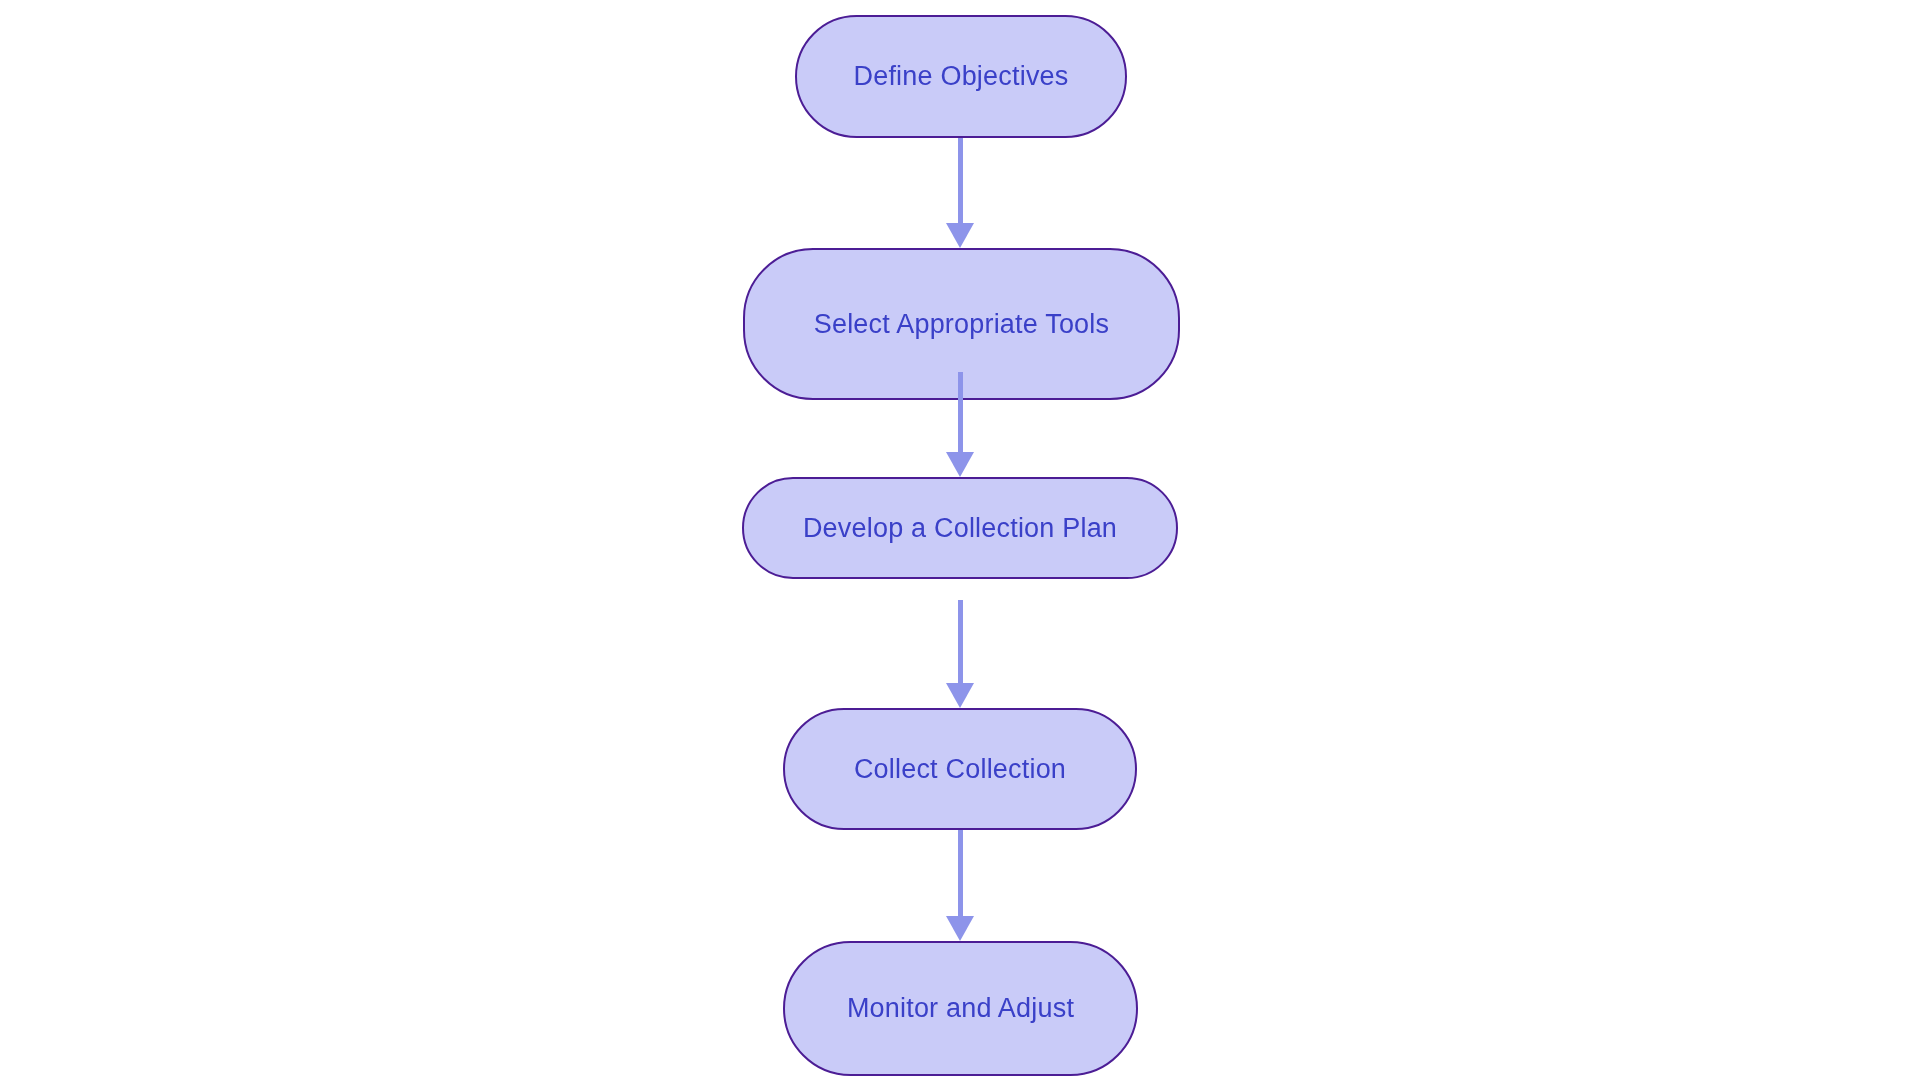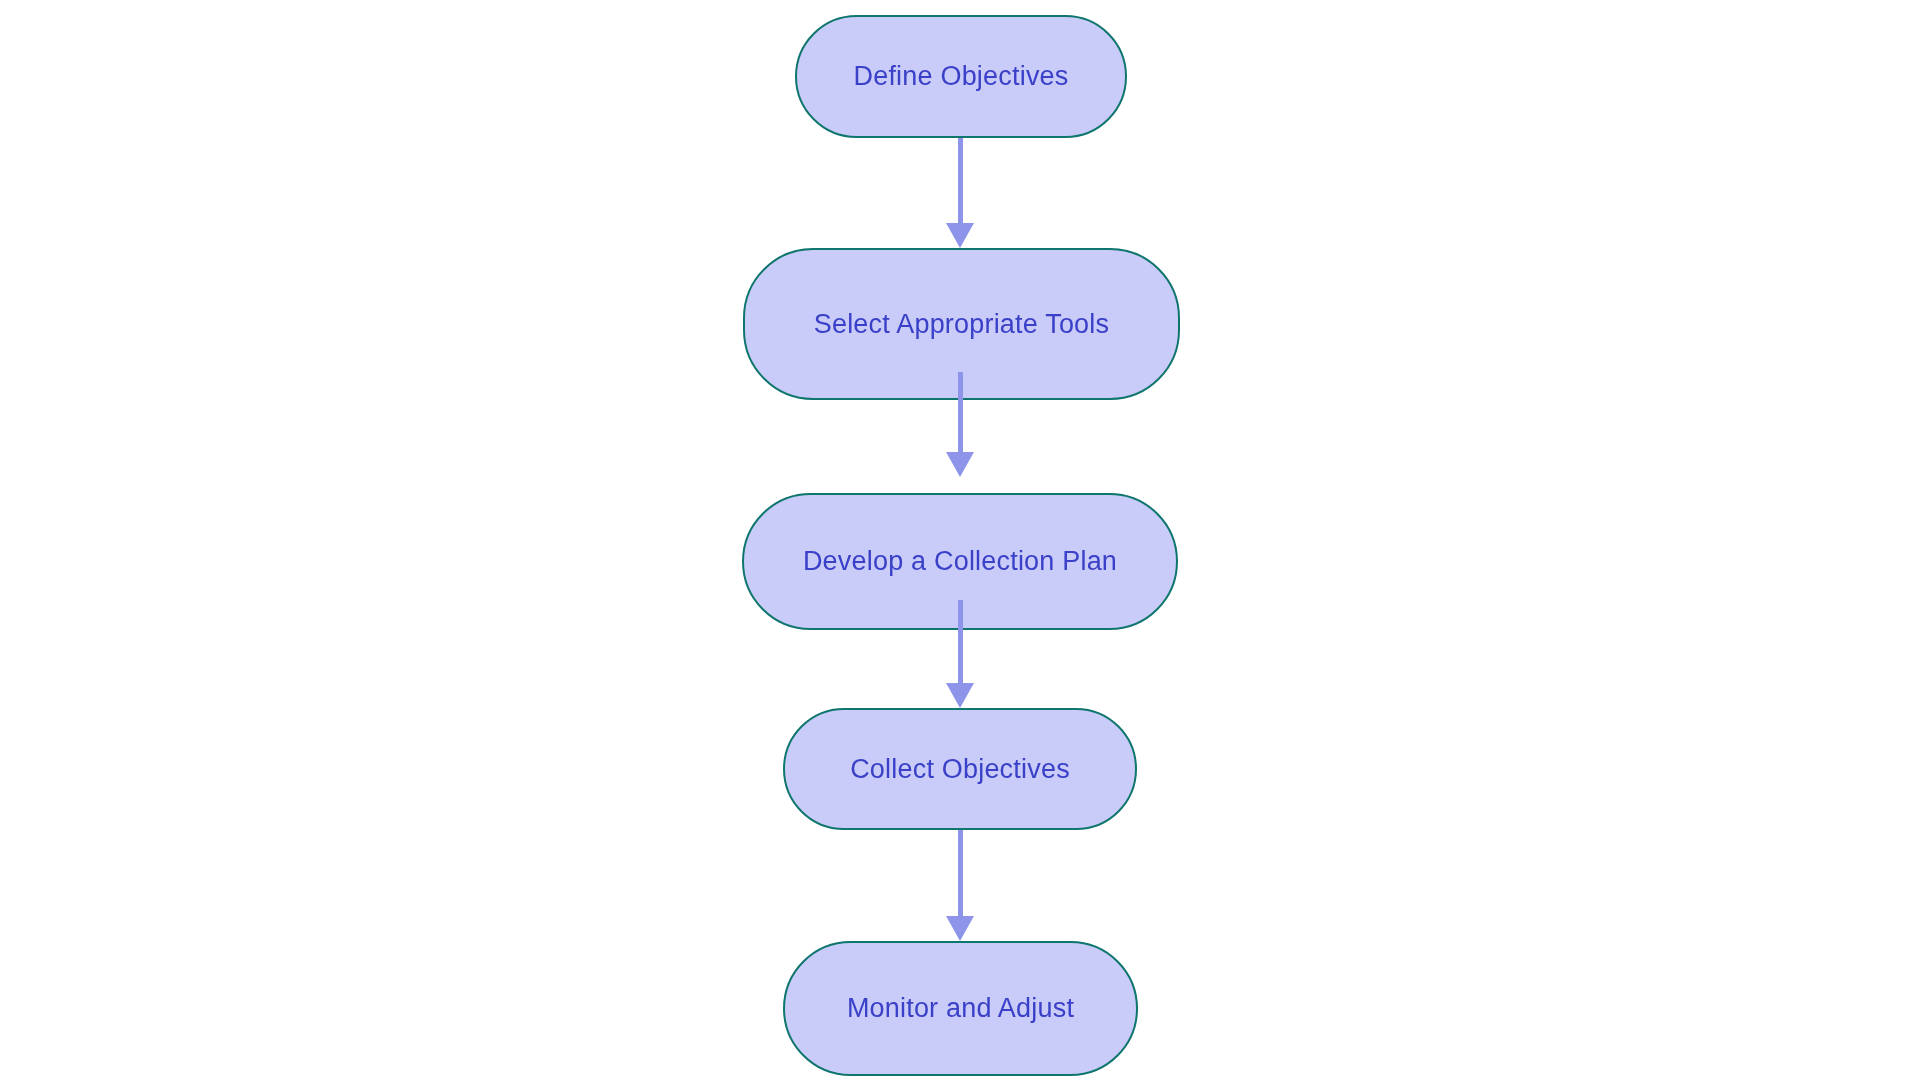--- a/index.html
+++ b/index.html
@@ -12,33 +12,33 @@
     width: 1920px;
     height: 1083px;
     background: #ffffff;
     overflow: hidden;
     font-family: "Liberation Sans", "DejaVu Sans", sans-serif;
   }
   .flow-node {
     position: absolute;
     box-sizing: border-box;
     background: #c9cbf8;
-    border: 2px solid #0f766e;
+    border: 2px solid #4c1d95;
     border-radius: 70px;
     display: flex;
     align-items: center;
     justify-content: center;
     color: #3a40c8;
     font-size: 27px;
     letter-spacing: 0.2px;
     text-align: center;
   }
   .node-1 { left: 795px; top: 15px;  width: 332px; height: 123px; }
   .node-2 { left: 743px; top: 248px; width: 437px; height: 152px; }
-  .node-3 { left: 742px; top: 477px; width: 436px; height: 137px; margin-top: 16px; }
+  .node-3 { left: 742px; top: 477px; width: 436px; height: 102px; }
   .node-4 { left: 783px; top: 708px; width: 354px; height: 122px; }
   .node-5 { left: 783px; top: 941px; width: 355px; height: 135px; }
 
   .flow-arrow {
     position: absolute;
     left: 946px;            
     width: 28px;
     display: flex;
     flex-direction: column;
     align-items: center;
@@ -87,21 +87,21 @@
   <div class="flow-node node-3">
     <span>Develop a Collection Plan</span>
   </div>
 
   <div class="flow-arrow arrow-3">
     <div class="arrow-shaft"></div>
     <div class="arrow-head"></div>
   </div>
 
   <div class="flow-node node-4">
-    <span>Collect Objectives</span>
+    <span>Collect Collection</span>
   </div>
 
   <div class="flow-arrow arrow-4">
     <div class="arrow-shaft"></div>
     <div class="arrow-head"></div>
   </div>
 
   <div class="flow-node node-5">
     <span>Monitor and Adjust</span>
   </div>

